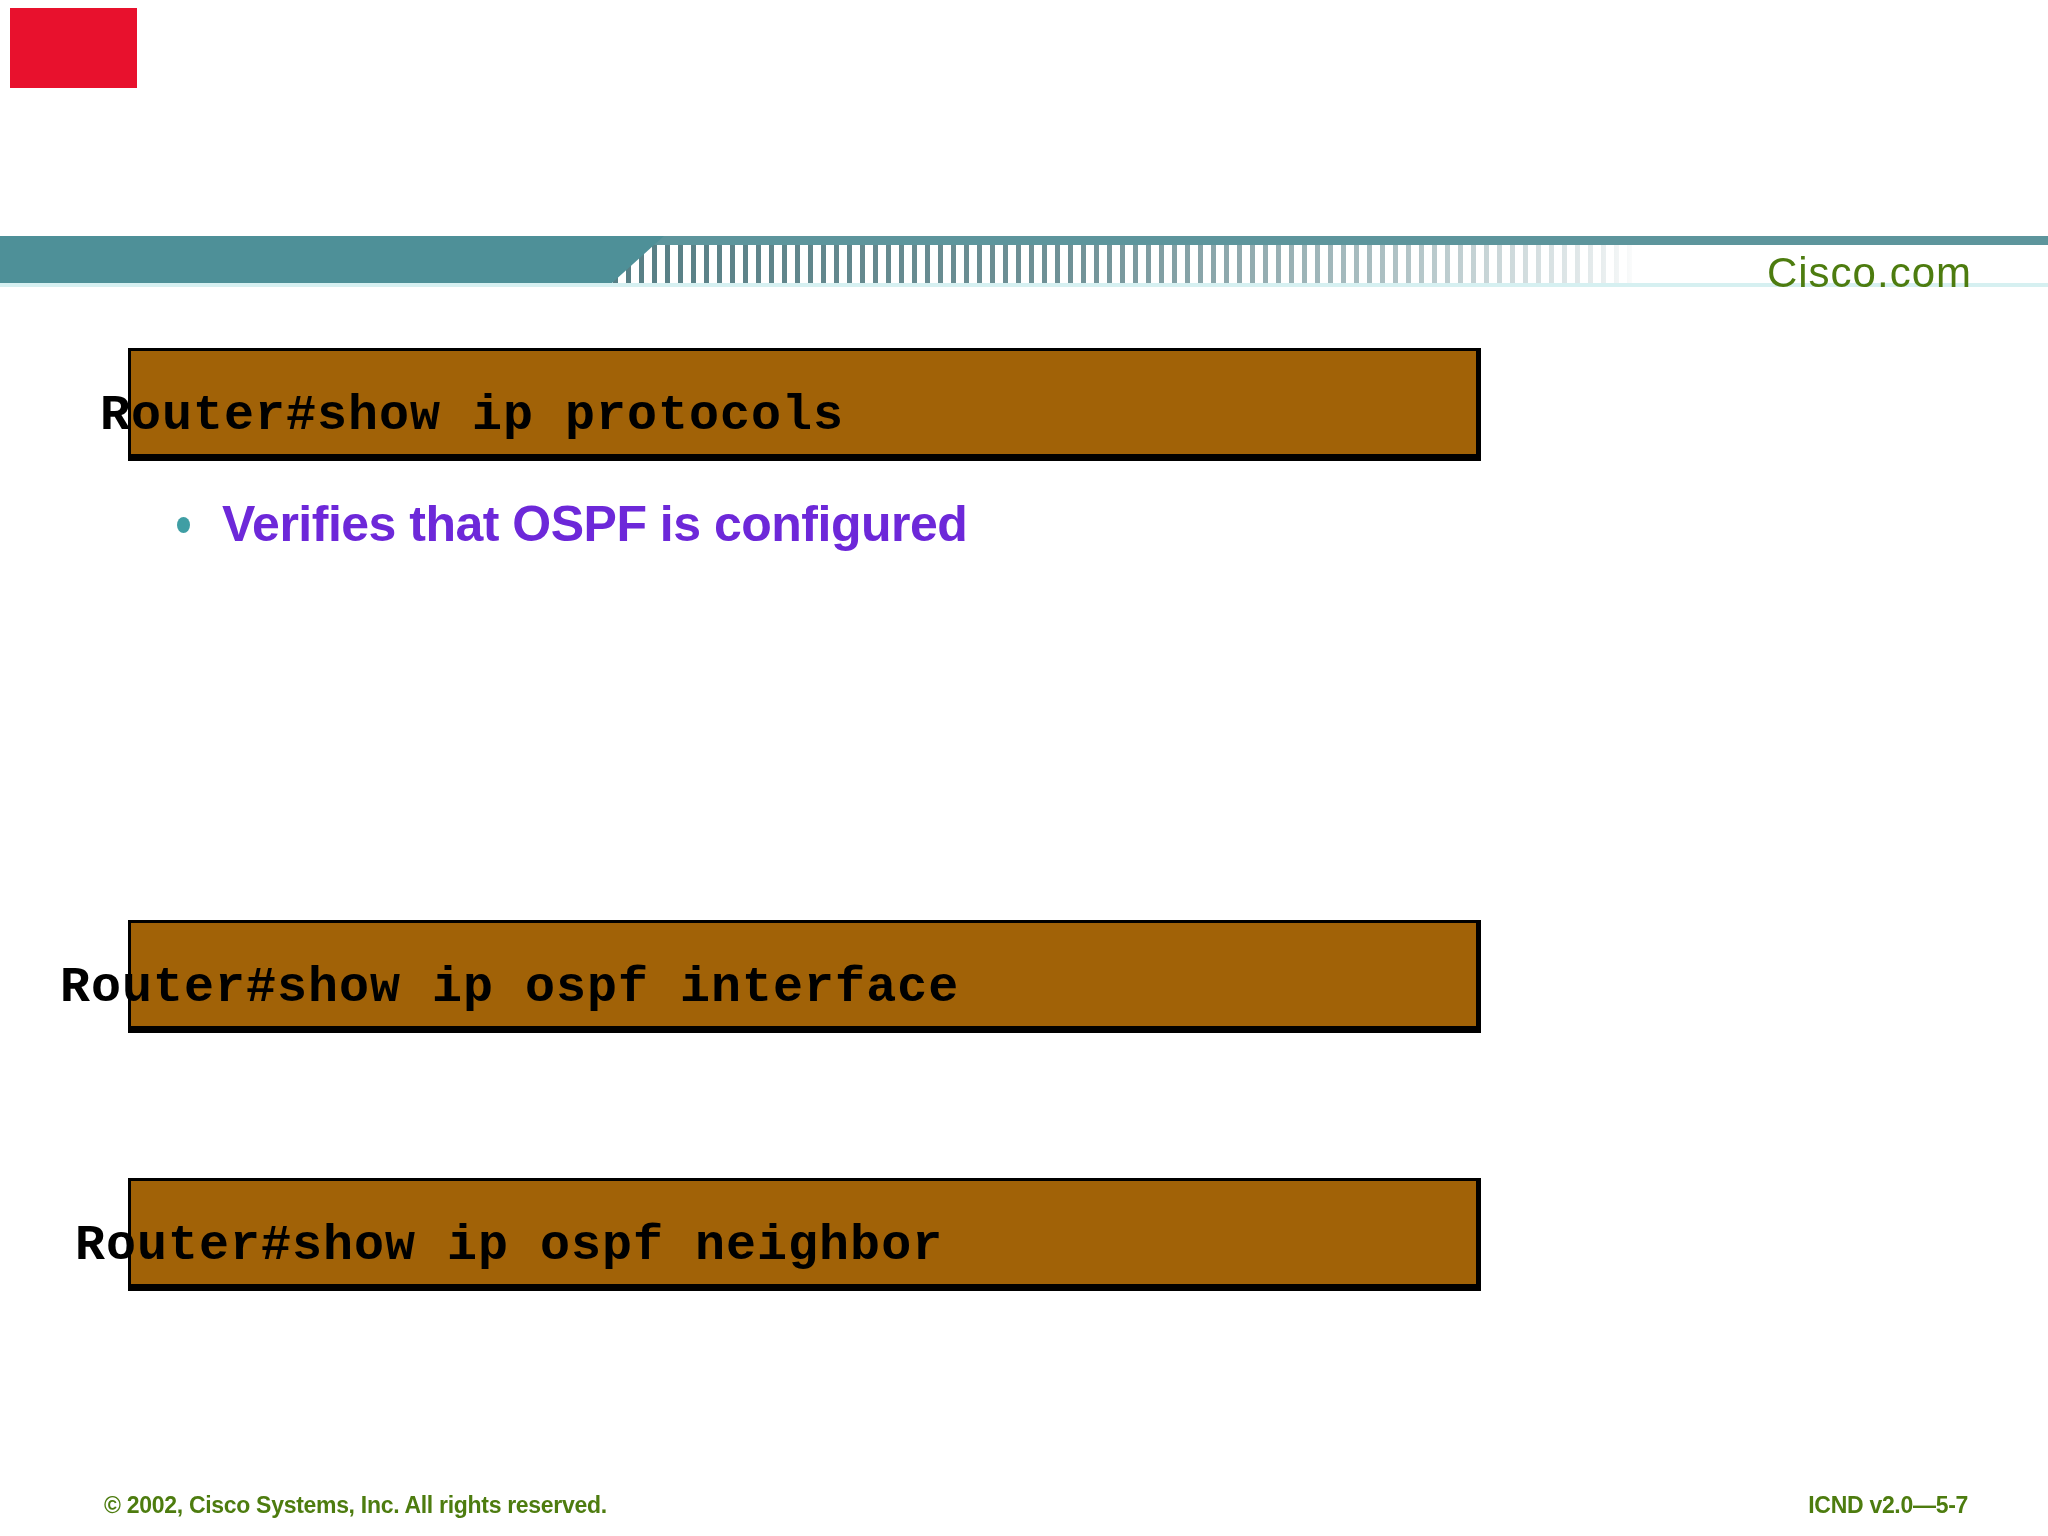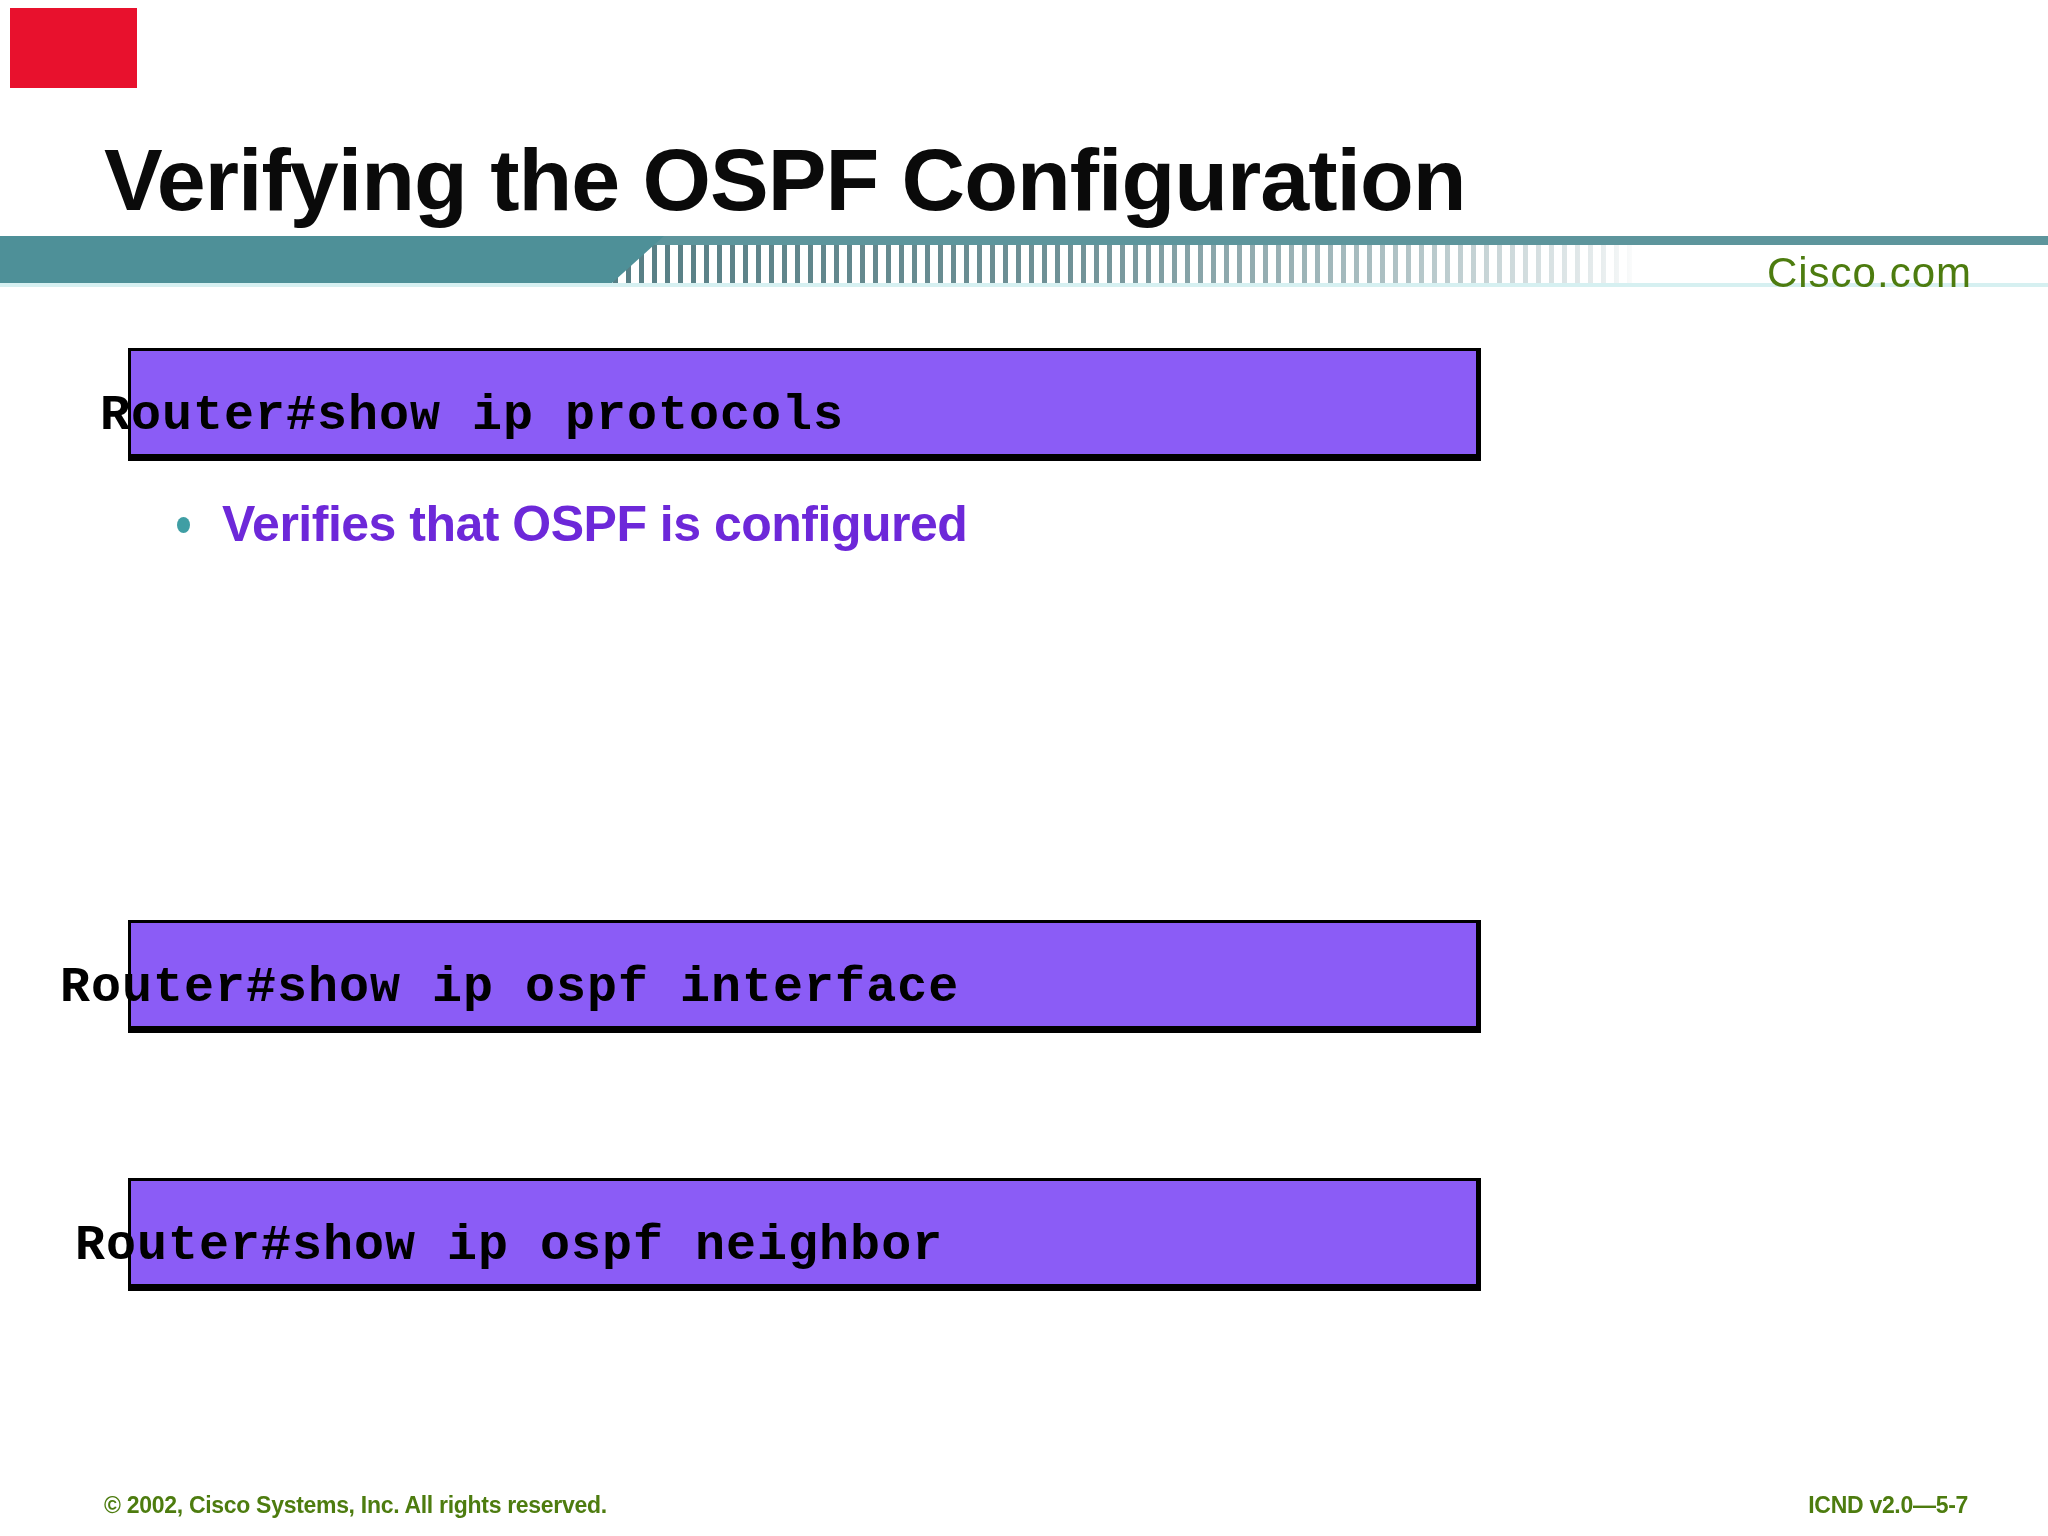--- a/index.html
+++ b/index.html
@@ -39,21 +39,21 @@
 
   
   .brand {
     position:absolute; top:252px; right:76px; z-index:5;
     font-size:42px; color:#4d7c0f; letter-spacing:1px; font-weight:400; line-height:1;
   }
 
   
   .cmdbox {
     position:absolute; left:128px; width:1353px; height:113px; box-sizing:border-box;
-    background:#8b5cf6; border:3px solid #000;
+    background:#a16207; border:3px solid #000;
     border-right-width:5px; border-bottom-width:7px;
   }
   .cmdtext {
     position:absolute; bottom:10px; left:0; white-space:nowrap;
     font-family:"Liberation Mono", monospace; font-weight:bold;
     font-size:50px; letter-spacing:1px; color:#000;
   }
 
   
   .bullet {
@@ -75,21 +75,20 @@
   .footer-left { left:104px; }
   .footer-right { right:80px;text-align:right; }
 </style>
 </head>
 <body>
 
 <div class="slide">
 
   <div class="red-corner"></div>
 
-  <div class="title">Verifying the OSPF Configuration</div>
 
   <div class="banner">
     <div class="banner-underglow"></div>
     <div class="banner-teeth"></div>
     <div class="banner-fade"></div>
     <div class="banner-line"></div>
     <div class="banner-solid"></div>
   </div>
 
   <div class="brand">Cisco.com</div>

